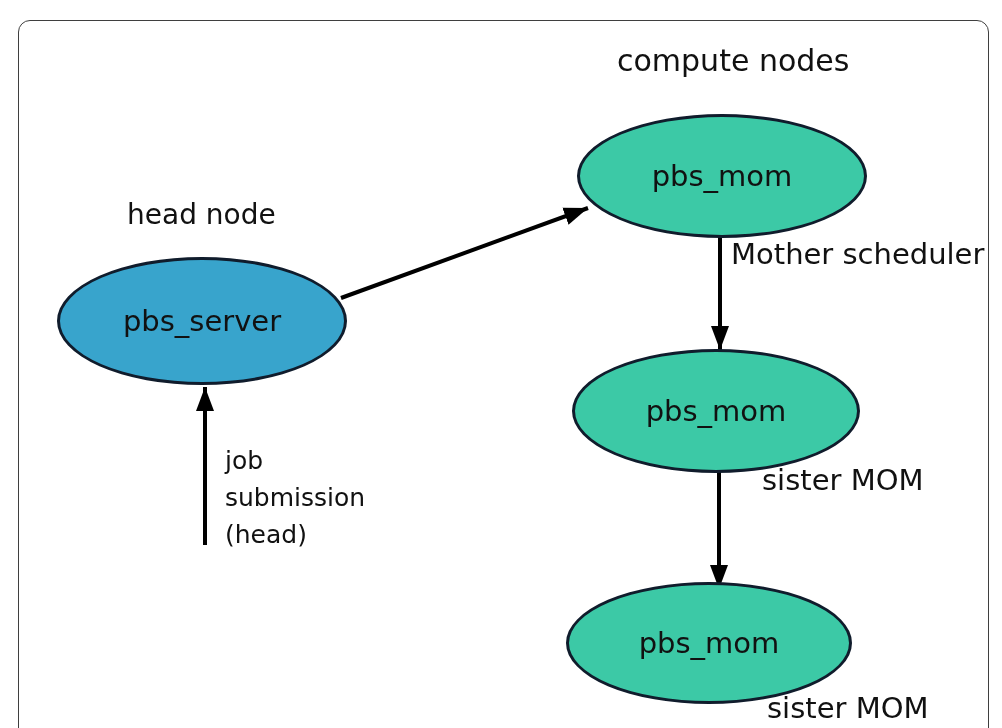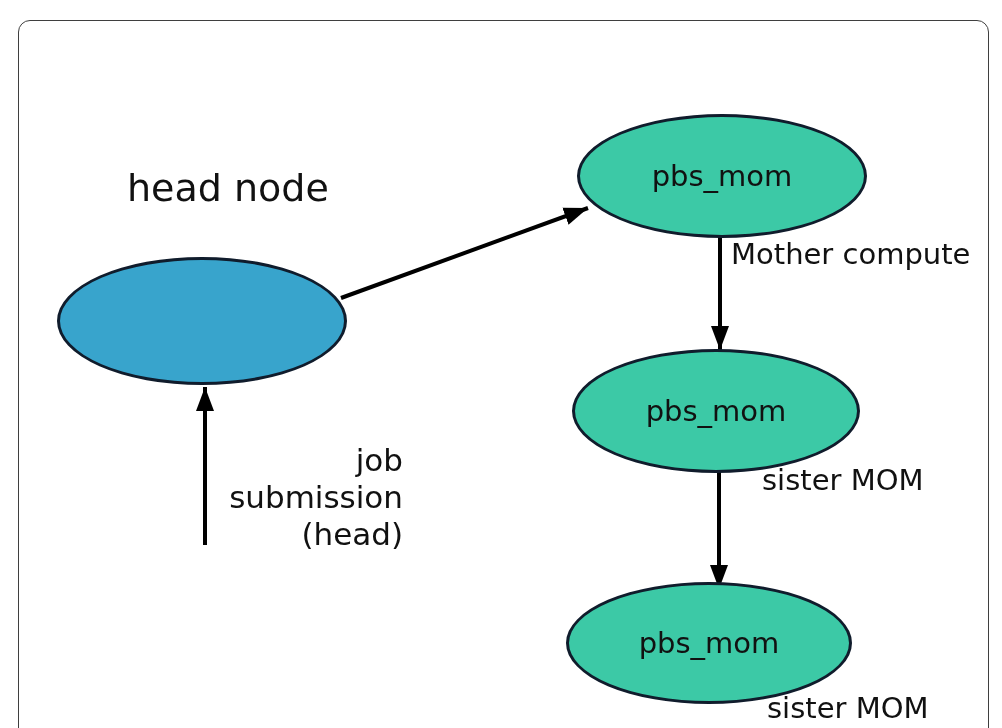--- a/index.html
+++ b/index.html
@@ -60,30 +60,30 @@
   .node-mom-top    { left: 577px; top: 114px; width: 290px; height: 124px; }
   .node-mom-mid    { left: 572px; top: 349px; width: 288px; height: 124px; }
   .node-mom-bot    { left: 566px; top: 582px; width: 286px; height: 122px; }
   .lbl {
     position: absolute;
     white-space: nowrap;
     font-size: 29px;
     line-height: 1.1;
   }
   .lbl-compute   { left: 617px; top: 44px;  font-size: 30px; }
-  .lbl-head      { left: 127px; top: 168px; font-size: 38px; }
+  .lbl-head      { left: 127px; top: 200px; font-size: 28px; }
   .lbl-mother    { left: 731px; top: 239px; }
   .lbl-sister1   { left: 762px; top: 465px; }
   .lbl-sister2   { left: 767px; top: 693px; }
   .lbl-job {
     left: 225px; top: 442px;
     width: 178px;
-    font-size: 31px;
+    font-size: 25px;
     line-height: 37px;
-    text-align: right;
+    text-align: left;
     white-space: normal;
   }
 </style>
 </head>
 <body>
 
 <div class="canvas">
 
   <div class="frame"></div>
 
@@ -92,39 +92,41 @@
       <marker id="arrow" markerUnits="userSpaceOnUse" markerWidth="26" markerHeight="20" refX="24" refY="10" orient="auto">
         <polygon points="0,1 24,10 0,19" style="fill: var(--edge-color)"></polygon>
       </marker>
     </defs>
     <line x1="341" y1="298" x2="588" y2="208" marker-end="url(#arrow)"></line>
     <line x1="720" y1="236" x2="720" y2="350" marker-end="url(#arrow)"></line>
     <line x1="719" y1="472" x2="719" y2="589" marker-end="url(#arrow)"></line>
     <line x1="205" y1="545" x2="205" y2="387" marker-end="url(#arrow)"></line>
   </svg>
 
+  <div class="lbl lbl-compute">compute nodes</div>
 
   <div class="lbl lbl-head">head node</div>
 
   <div class="node head node-pbs-server">
+    <div>pbs_server</div>
   </div>
 
   <div class="node compute node-mom-top">
     <div>pbs_mom</div>
   </div>
 
   <div class="node compute node-mom-mid">
     <div>pbs_mom</div>
   </div>
 
   <div class="node compute node-mom-bot">
     <div>pbs_mom</div>
   </div>
 
-  <div class="lbl lbl-mother">Mother compute</div>
+  <div class="lbl lbl-mother">Mother scheduler</div>
 
   <div class="lbl lbl-sister1">sister MOM</div>
 
   <div class="lbl lbl-sister2">sister MOM</div>
 
   <div class="lbl lbl-job">
     <div>job submission</div>
     <div>(head)</div>
   </div>
 

